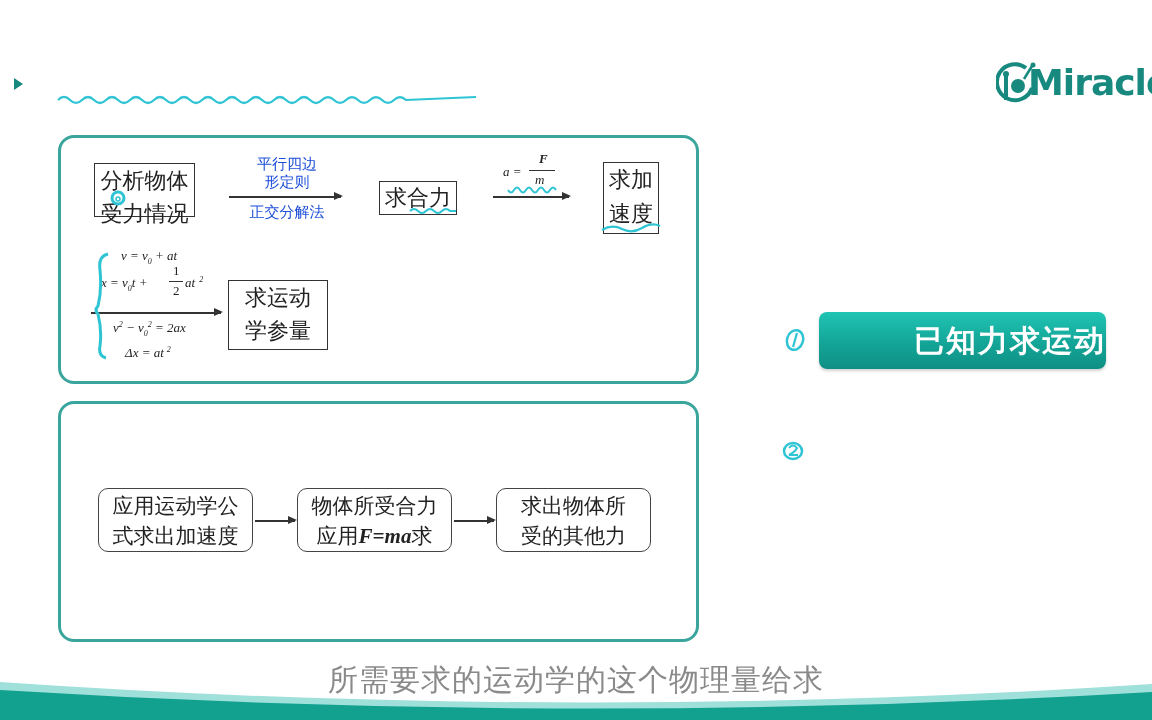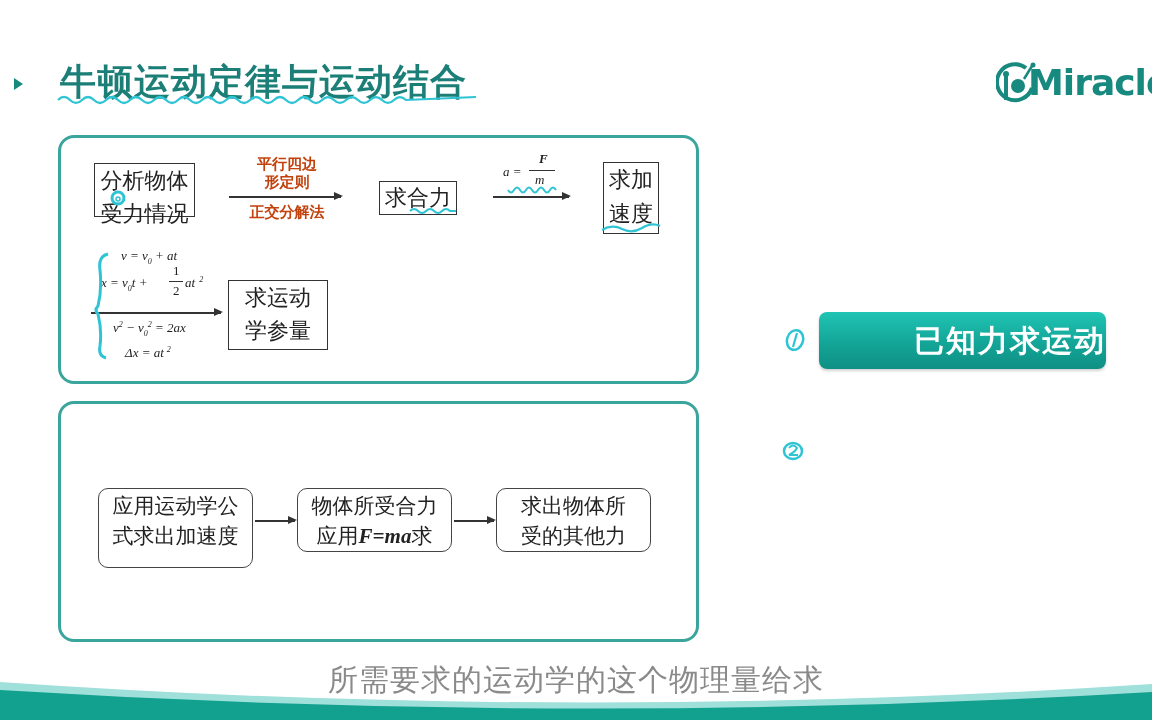--- a/index.html
+++ b/index.html
@@ -19,21 +19,21 @@
   .logo-text { position: absolute; left: 32px; top: 4px; font-size: 36px; font-weight: bold; color: #17897e; font-family: "DejaVu Sans", sans-serif; letter-spacing: -1px; }
 
   
   .panel { position: absolute; border: 3px solid #3aa59c; border-radius: 16px; background: #ffffff; }
   .panel-1 { left: 58px; top: 135px; width: 641px; height: 249px; }
   .panel-2 { left: 58px; top: 401px; width: 641px; height: 241px; }
 
   .cn { font-family: "DejaVu Serif", "Liberation Serif", serif; color: #222; }
   .sqbox { position: absolute; border: 1.5px solid #333; background: #fff; font-size: 22px; line-height: 34px; text-align: center; }
   .math { font-family: "Liberation Serif", "DejaVu Serif", serif; font-style: italic; color: #222; position: absolute; white-space: nowrap; }
-  .small-cn { position: absolute; font-size: 15px; line-height: 18px; text-align: center; color: #c2410c; white-space: nowrap; font-weight: bold; }
+  .small-cn { position: absolute; font-size: 15px; line-height: 18px; text-align: center; color: #1d4ed8; white-space: nowrap; }
 
   .arrow-line { position: absolute; height: 1.5px; background: #333; }
   .arrow-line::after { content: ""; position: absolute; right: -2px; top: -4px; border-top: 4.5px solid transparent; border-bottom: 4.5px solid transparent; border-left: 9px solid #333; }
 
   .rbox { position: absolute; border: 1.5px solid #444; border-radius: 10px; background: #fff; font-size: 21px; line-height: 30px; padding: 2px 6px; text-align: center; white-space: nowrap; }
 
   
   .btn { position: absolute; width: 287px; height: 57px; border-radius: 8px;
     background: linear-gradient(180deg, #20c4b4 0%, #13a597 55%, #0f8f84 100%);
     box-shadow: 0 2px 3px rgba(0,0,0,0.18);
@@ -49,21 +49,20 @@
   .bottom-wave { position: absolute; left: 0; top: 670px; width: 1152px; height: 50px; }
 
   .hand { position: absolute; pointer-events: none; }
 </style>
 </head>
 <body>
 
 <div class="slide">
 
   <div class="title-marker"></div>
-  <div class="title">牛顿运动定律与运动结合</div>
   <svg class="title-underline" viewBox="0 0 424 16">
     <path d="M2 8 q6 -6 12 0 t12 0 t12 0 t12 0 t12 0 t12 0 t12 0 t12 0 t12 0 t12 0 t12 0 t12 0 t12 0 t12 0 t12 0 t12 0 t12 0 t12 0 t12 0 t12 0 t12 0 t12 0 t12 0 t12 0 t12 0 t12 0 t12 0 t12 0 t12 0 L420 5" fill="none" stroke="#2ec4d4" stroke-width="2.2"></path>
   </svg>
 
   <div class="logo">
     <svg style="position:absolute;left:0;top:4px" width="44" height="44" viewBox="0 0 44 44">
       <path d="M30 6 A18 18 0 1 0 36 26" fill="none" stroke="#17897e" stroke-width="4"></path>
       <circle cx="22" cy="24" r="7" fill="#17897e"></circle>
       <line x1="10" y1="14" x2="10" y2="38" stroke="#17897e" stroke-width="4"></line>
       <line x1="28" y1="17" x2="36" y2="4" stroke="#17897e" stroke-width="2.5"></line>
@@ -139,21 +138,21 @@
     <path d="M2 4 q3 5 6 0 t6 0 t6 0 t6 0 t6 0 t6 0 t6 0 t6 0" fill="none" stroke="#2ec4d4" stroke-width="2"></path>
   </svg>
   <svg class="hand" style="left:600px; top:222px;" width="62" height="12">
     <path d="M2 8 q10 -6 20 -1 t20 -1 t18 -2" fill="none" stroke="#2ec4d4" stroke-width="2.2"></path>
   </svg>
   <svg class="hand" style="left:90px; top:250px;" width="22" height="112">
     <path d="M18 4 Q8 6 10 20 Q12 40 8 56 Q4 60 8 64 Q12 80 10 96 Q8 106 16 108" fill="none" stroke="#2ec4d4" stroke-width="3"></path>
   </svg>
 
   <div class="panel panel-2">
-    <div class="rbox cn" style="left:37px; top:84px; width:155px; height:80px;">
+    <div class="rbox cn" style="left:37px; top:84px; width:155px; height:64px;">
       <div>应用运动学公</div>
       <div>式求出加速度</div>
     </div>
     <div class="arrow-line" style="left:194px; top:116px; width:40px;"></div>
 
     <div class="rbox cn" style="left:236px; top:84px; width:155px; height:64px;">
       <div>物体所受合力</div>
       <div><span>应用</span><span style="font-family:'Liberation Serif',serif; font-style:italic; font-weight:bold;">F=ma</span><span>求</span></div>
     </div>
     <div class="arrow-line" style="left:393px; top:116px; width:40px;"></div>

